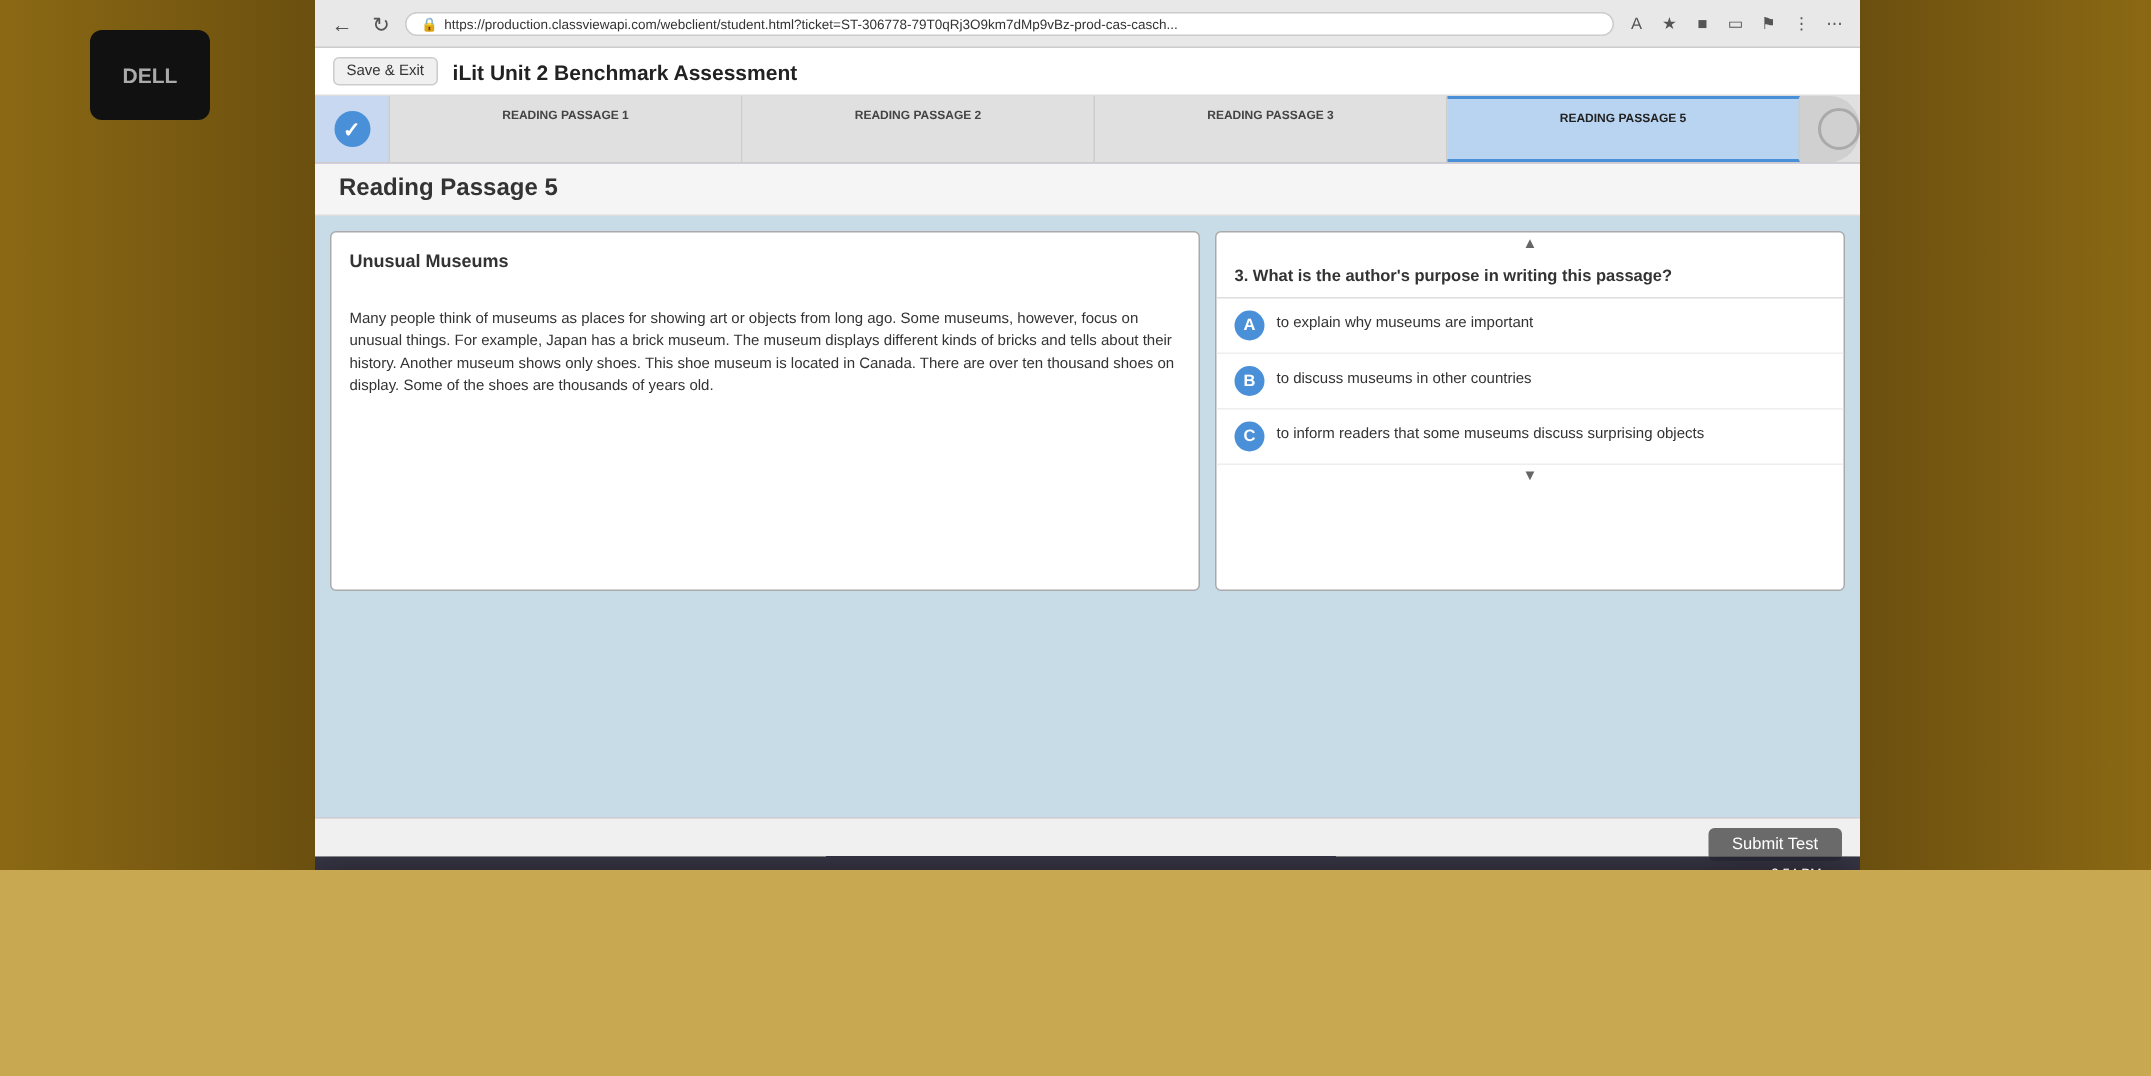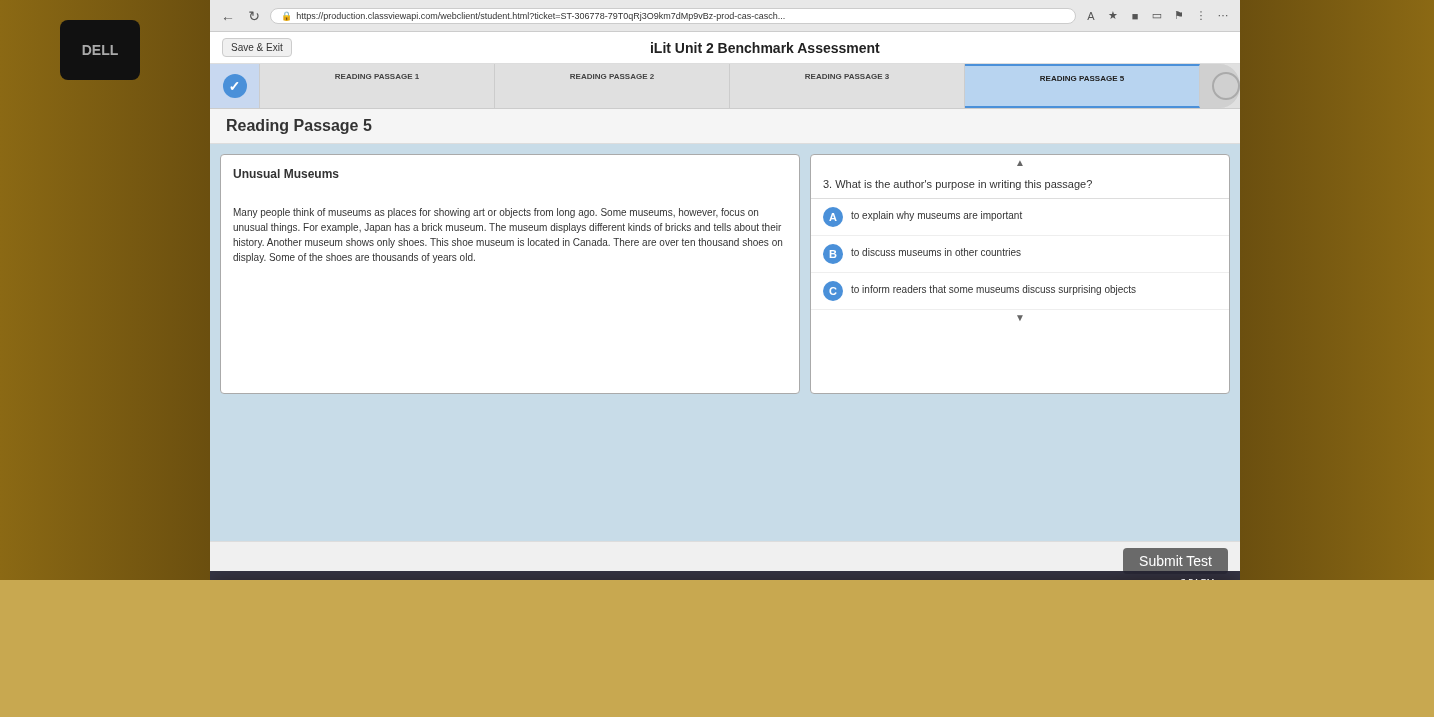--- a/index.html
+++ b/index.html
@@ -100,21 +100,20 @@
       background: #f0f0f0;
       border: 1px solid #ccc;
       border-radius: 4px;
       padding: 3px 8px;
       font-size: 10px;
       cursor: pointer;
       color: #333;
     }
     .app-title {
       flex: 1;
-      text-align: center;
       font-size: 14px;
       font-weight: bold;
       color: #222;
     }
 
     
     .nav-tabs {
       display: flex;
       background: #e0e0e0;
       border-bottom: 1px solid #ccc;
@@ -218,21 +217,21 @@
       background: #fff;
       border: 1px solid #aaa;
       border-radius: 4px;
       overflow-y: auto;
       max-height: 240px;
       position: relative;
     }
     .question-header {
       padding: 8px 12px;
       font-size: 11px;
-      font-weight: normal;
+      font-weight: bold;
       color: #333;
       border-bottom: 1px solid #ddd;
     }
     .answer-option {
       display: flex;
       align-items: flex-start;
       padding: 8px 12px;
       border-bottom: 1px solid #eee;
       cursor: pointer;
       gap: 8px;
@@ -264,21 +263,21 @@
       padding: 6px 12px;
       background: #f0f0f0;
       border-top: 1px solid #ddd;
     }
     .submit-btn {
       background: #6a6a6a;
       color: white;
       border: none;
       border-radius: 4px;
       padding: 5px 16px;
-      font-size: 14px;
+      font-size: 11px;
       cursor: pointer;
       text-align: right;
     }
 
     
     .taskbar {
       position: absolute;
       bottom: 110px;
       left: 210px;
       width: 1030px;

